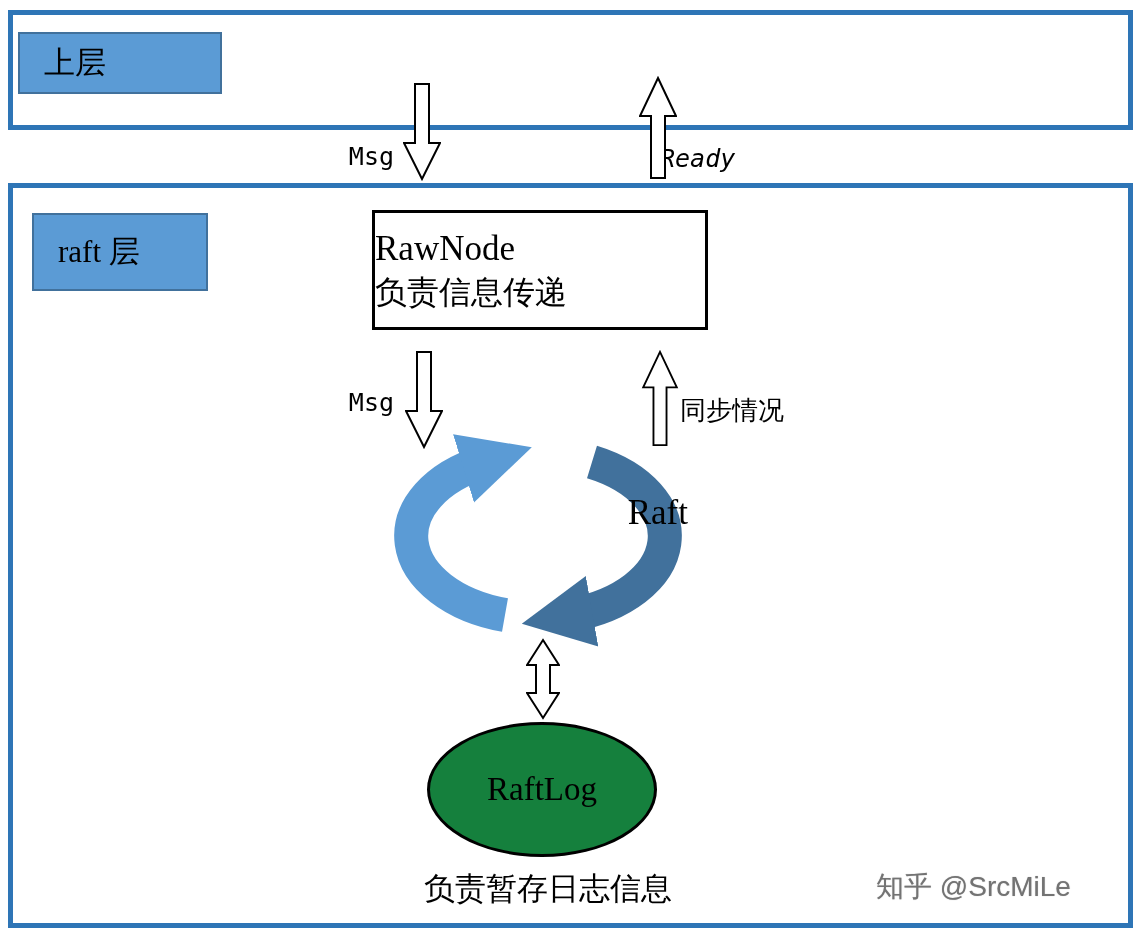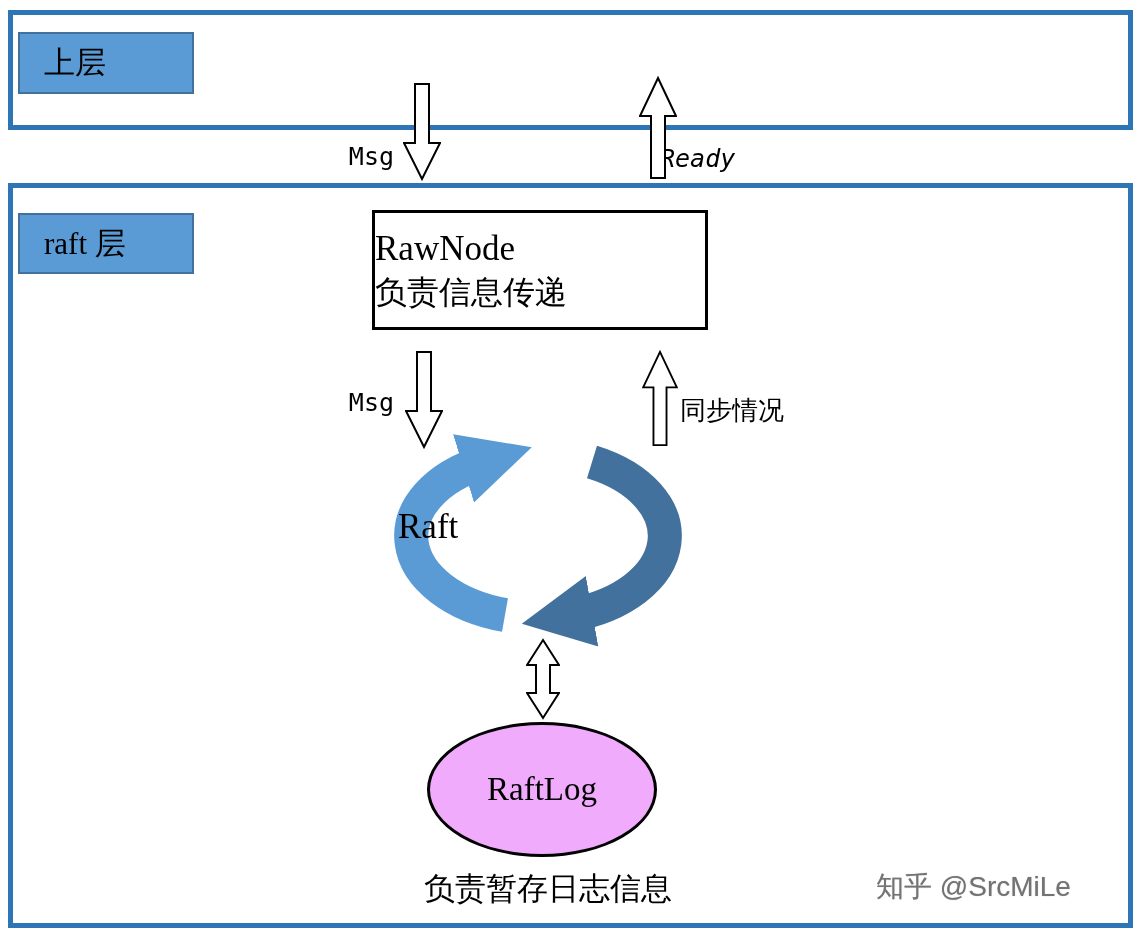--- a/index.html
+++ b/index.html
@@ -11,22 +11,22 @@
   
   .frame { position: absolute; border: 5px solid #2E75B6; background: #ffffff;
            box-sizing: border-box; z-index: 1; }
   #top-frame   { left: 8px;  top: 10px;  width: 1125px; height: 120px; }
   #raft-frame  { left: 8px;  top: 183px; width: 1125px; height: 745px; }
 
   
   .layer-tag { position: absolute; background: #5B9BD5; border: 2px solid #41719C;
                box-sizing: border-box; display: flex; align-items: center;
                padding-left: 24px; font-size: 31px; z-index: 2; }
-  #upper-tag { left: 18px; top: 32px;  width: 176px; height: 62px; }
-  #raft-tag  { left: 18px; top: 213px; width: 176px; height: 61px; }
+  #upper-tag { left: 18px; top: 32px;  width: 204px; height: 62px; }
+  #raft-tag  { left: 32px; top: 213px; width: 176px; height: 78px; }
 
   
   .block-arrow { position: absolute; z-index: 5; }
   .block-arrow polygon { fill: #ffffff; stroke: #000000; stroke-width: 2;
                          stroke-linejoin: miter; }
 
   
   .mono-label { position: absolute; font-family: "DejaVu Sans Mono", monospace;
                 font-size: 25px; z-index: 4; }
   .cjk-label  { position: absolute; font-size: 26px; z-index: 4; }
@@ -34,28 +34,28 @@
   
   #rawnode-box { left: 372px; top: 210px; width: 336px; height: 120px;
                  border: 3px solid #000; box-sizing: border-box; background: #fff;
                  display: flex; flex-direction: column; align-items: flex-start;
                  justify-content: center; z-index: 3; }
   #rawnode-box .title    { font-size: 35px; line-height: 1.3; }
   #rawnode-box .subtitle { font-size: 32px; line-height: 1.3; }
 
   
   #cycle-svg { left: 368px; top: 424px; width: 340px; height: 230px; z-index: 2; }
-  #cycle-text { left: 398px; top: 508px; width: 290px; text-align: left; z-index: 4; }
+  #cycle-text { left: 398px; top: 494px; width: 290px; text-align: right; z-index: 4; }
   #cycle-text .title    { font-size: 35px; line-height: 1.1; }
   #cycle-text .subtitle { font-size: 29px; line-height: 1.3; }
 
   
   #raftlog { left: 427px; top: 722px; width: 230px; height: 135px;
              border: 3px solid #000; border-radius: 50%; box-sizing: border-box;
-             background: #f0abfc; display: flex; align-items: center;
+             background: #15803d; display: flex; align-items: center;
              justify-content: center; font-size: 33px; z-index: 3; }
 
   #caption { left: 348px; top: 868px; width: 400px; text-align: center;
              font-size: 31px; z-index: 4; }
 
   #watermark { left: 876px; top: 868px; font-family: "Liberation Sans", sans-serif;
                font-size: 28px; color: #737373; z-index: 6;
                text-shadow: 0 0 1px #b0b0b0; }
 </style>
 </head>

